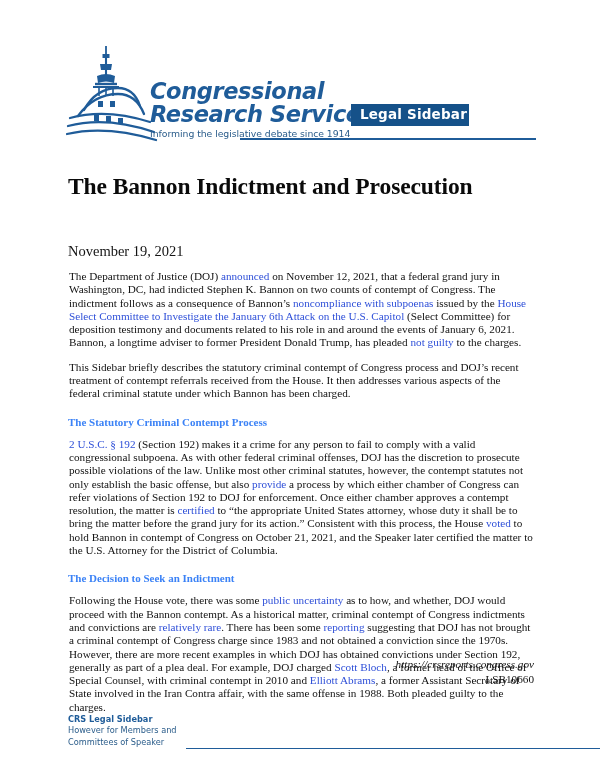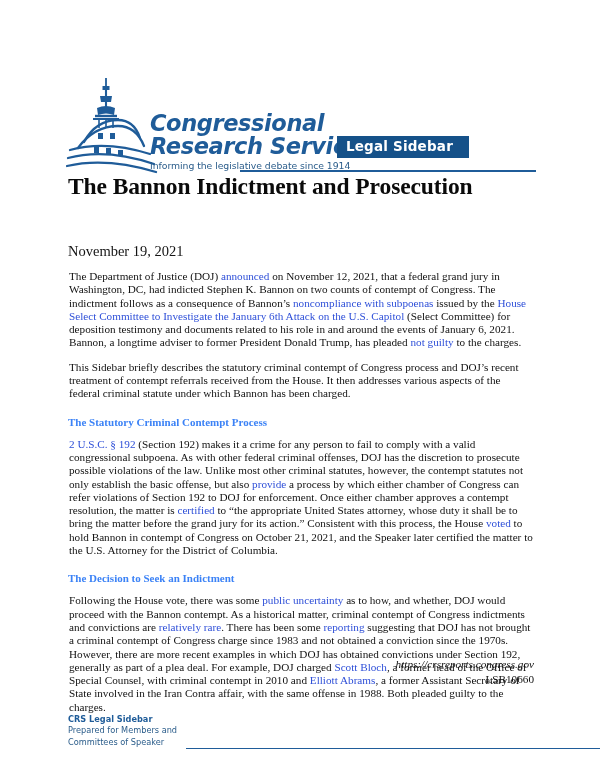--- a/index.html
+++ b/index.html
@@ -21,21 +21,20 @@
     background: #ffffff;
   }
 
   
   .header {
     position: absolute;
     left: 0;
     top: 0;
     width: 531px;
     height: 152px;
-    margin-top: 32px;
   }
   .logo-block {
     position: absolute;
     left: 66px;
     top: 44px;
     width: 300px;
     height: 100px;
   }
   .logo-mark {
     position: absolute;
@@ -81,21 +80,21 @@
   .badge {
     position: absolute;
     right: 62px;
     top: 104px;
     background: #155189;
     color: #ffffff;
     font-family: "DejaVu Sans", "Liberation Sans", sans-serif;
     font-weight: bold;
     font-size: 13.5px;
     letter-spacing: 0.2px;
-    padding: 3px 16px 4px 9px;
+    padding: 3px 2px 4px 9px;
     line-height: 15px;
     white-space: nowrap;
   }
 
   
   .content {
     position: absolute;
     left: 68px;
     top: 172px;
     width: 466px;
@@ -276,18 +275,18 @@
     <p class="body-text"><span>Following the House vote, there was some </span><a class="ref" href="#">public uncertainty</a><span> as to how, and whether, DOJ would proceed with the Bannon contempt. As a historical matter, criminal contempt of Congress indictments and convictions are </span><a class="ref" href="#">relatively rare</a><span>. There has been some </span><a class="ref" href="#">reporting</a><span> suggesting that DOJ has not brought a criminal contempt of Congress charge since 1983 and not obtained a conviction since the 1970s. However, there are more recent examples in which DOJ has obtained convictions under Section 192, generally as part of a plea deal. For example, DOJ charged </span><a class="ref" href="#">Scott Bloch</a><span>, a former head of the Office of Special Counsel, with criminal contempt in 2010 and </span><a class="ref" href="#">Elliott Abrams</a><span>, a former Assistant Secretary of State involved in the Iran Contra affair, with the same offense in 1988. Both pleaded guilty to the charges.</span></p>
   </div>
 
   <div class="sig">
     <div class="sig-url">https://crsreports.congress.gov</div>
     <div class="sig-id">LSB10660</div>
   </div>
 
   <div class="footer">
     <div class="footer-title">CRS Legal Sidebar</div>
-    <div class="footer-sub">Prepared for Members and</div>
+    <div class="footer-sub">However for Members and</div>
     <div class="footer-sub">Committees of Speaker</div>
     <div class="footer-rule"></div>
   </div>
 
 </div>
 
 </body></html>

